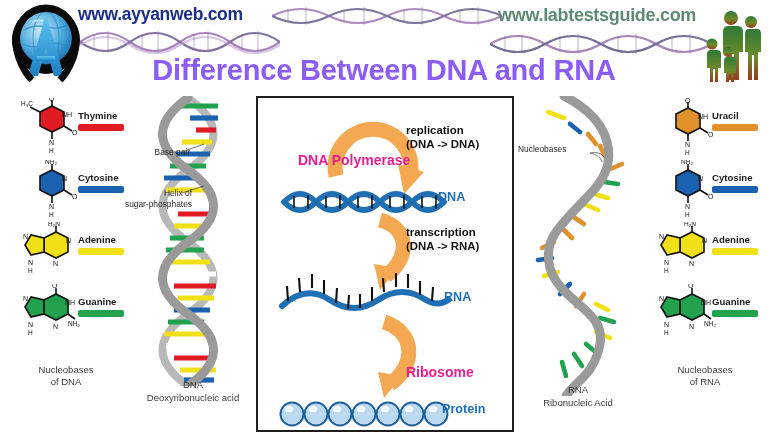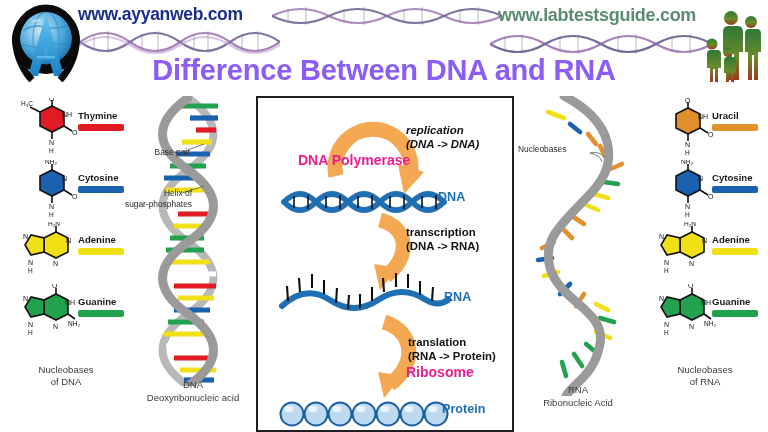--- a/index.html
+++ b/index.html
@@ -93,21 +93,21 @@
   }
   .panel-svg { position: absolute; left: 0; top: 0; }
 
   .lbl { position: absolute; font-family: "Liberation Sans", sans-serif; white-space: nowrap; }
   .lbl-proc {
     font-size: 11.4px; font-weight: bold; color: #111; line-height: 13.5px;
   }
   .lbl-enzyme { font-size: 14px; font-weight: bold; color: #ec1d8e; }
   .lbl-mol   { font-size: 12.6px; font-weight: bold; color: #1f6fb5; }
 
-  .lbl-replication { left: 148px; top: 26px; font-style: italic; }
+  .lbl-replication { left: 148px; top: 26px; }
   .lbl-dnapoly     { left: 40px;  top: 54px; }
   .lbl-dna         { left: 180px; top: 92px; }
   .lbl-transcription { left: 148px; top: 128px; }
   .lbl-rnapoly     { left: 126px; top: 156px; }
   .lbl-rna         { left: 186px; top: 192px; }
   .lbl-translation { left: 150px; top: 238px; }
   .lbl-ribosome    { left: 148px; top: 266px; }
   .lbl-protein     { left: 184px; top: 304px; }
 
   .panel-shadow {
@@ -451,24 +451,20 @@
       </div>
       <div class="lbl lbl-enzyme lbl-dnapoly">DNA Polymerase</div>
       <div class="lbl lbl-mol lbl-dna">DNA</div>
 
       <div class="lbl lbl-proc lbl-transcription">
         <div>transcription</div>
         <div>(DNA -&gt; RNA)</div>
       </div>
       <div class="lbl lbl-mol lbl-rna">RNA</div>
 
-      <div class="lbl lbl-proc lbl-translation">
-        <div>translation</div>
-        <div>(RNA -&gt; Protein)</div>
-      </div>
       <div class="lbl lbl-enzyme lbl-ribosome">Ribosome</div>
       <div class="lbl lbl-mol lbl-protein">Protein</div>
     </div>
   </div>
 
   <div class="col col-rna-strand">
     <svg width="128" height="300" viewBox="0 0 128 300" style="position:absolute;left:0;top:0;">
 
       <g stroke-width="4.6" stroke-linecap="round">
         <line x1="50" y1="22" x2="34" y2="16" stroke="#f2e017"></line>

